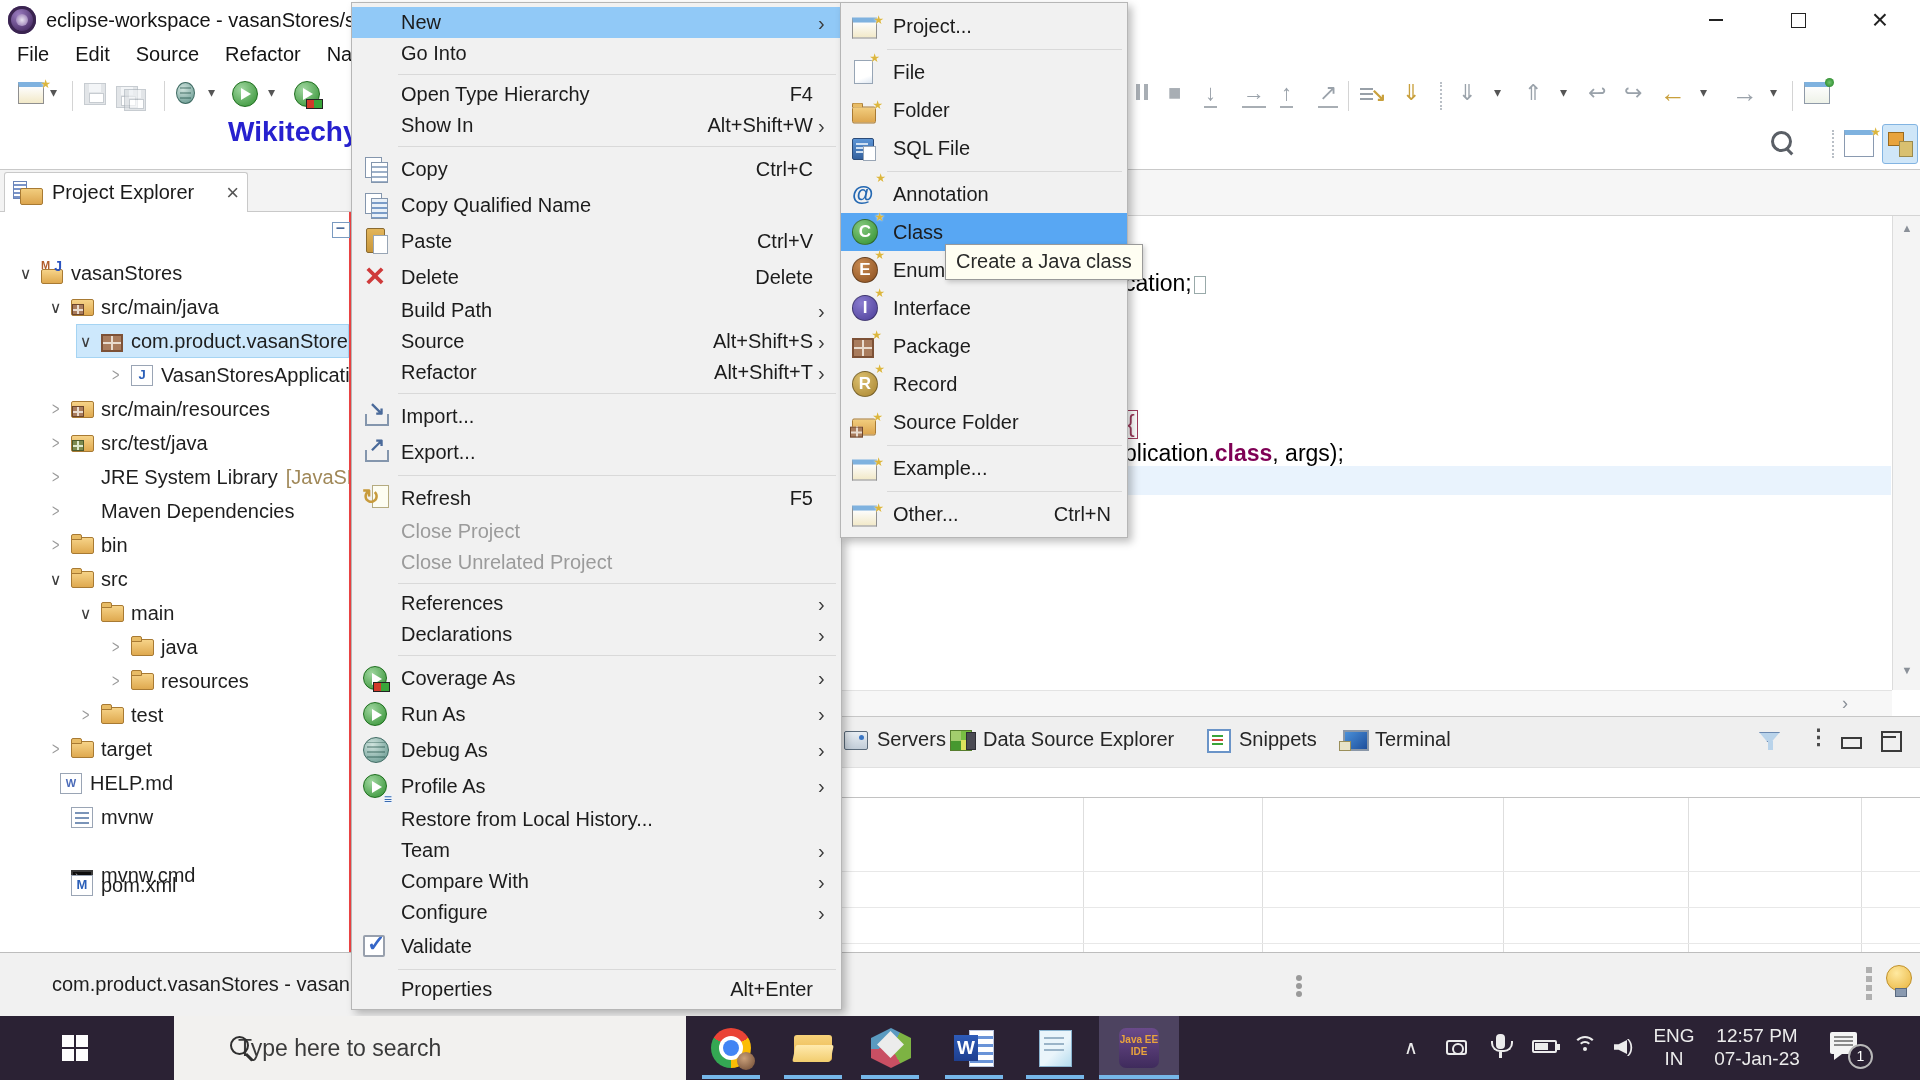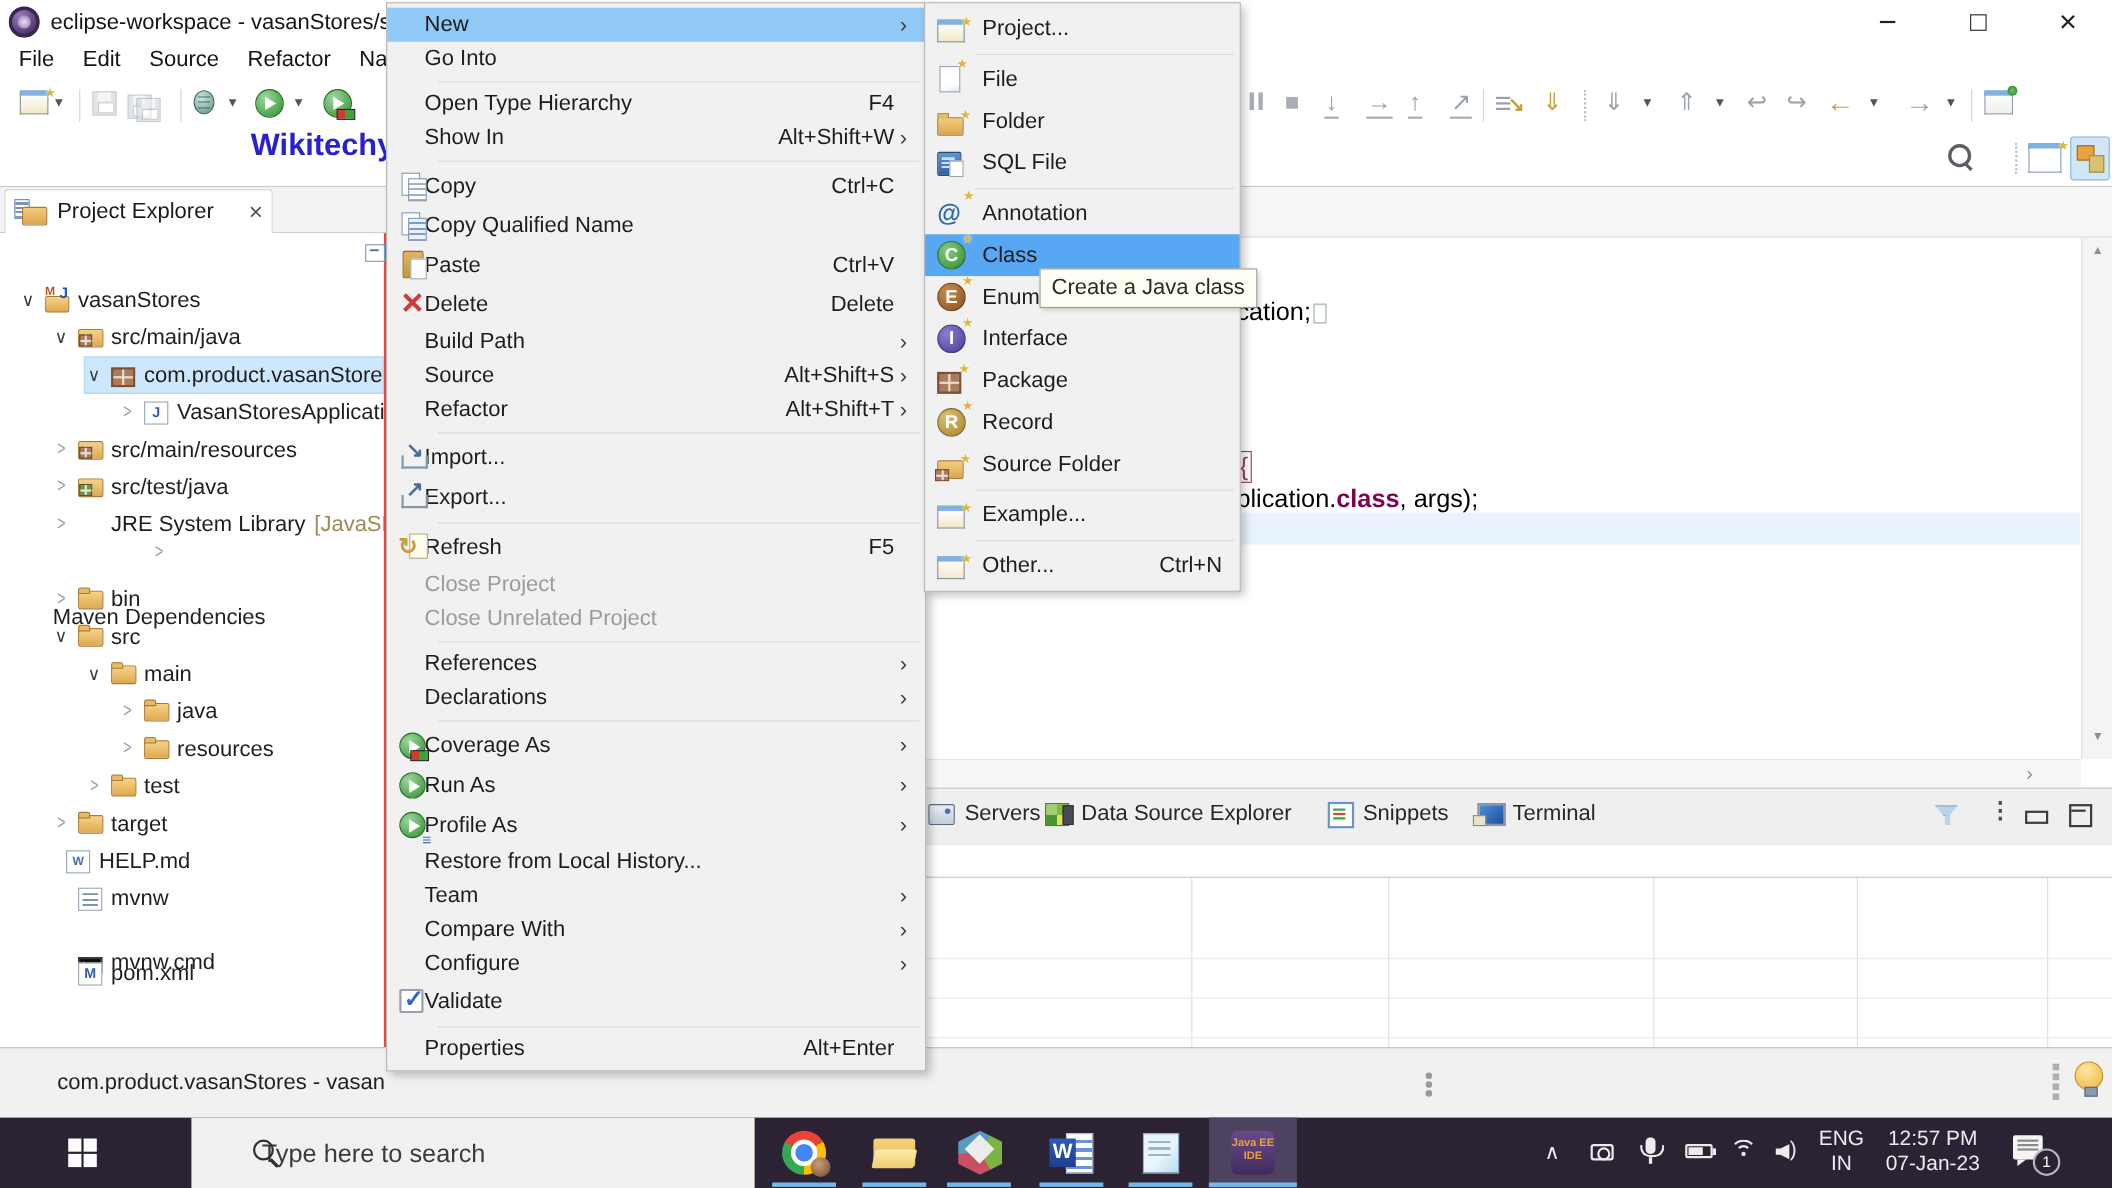--- a/index.html
+++ b/index.html
@@ -190,21 +190,21 @@
 .tr-spk{left:1614px;top:1038px;width:26px;height:18px;z-index:301}
 .tr-spk::before{content:"";position:absolute;left:0;top:2px;width:13px;height:14px;background:#ececec;clip-path:polygon(0 30%,35% 30%,100% 0,100% 100%,35% 70%,0 70%)}
 .tr-spk::after{content:")";position:absolute;left:13px;top:-3px;color:#ececec;font-size:19px}
 .tr-col{position:absolute;display:flex;flex-direction:column;align-items:center;gap:1px;font-size:19px;z-index:301}
 .tr-notif{left:1830px;top:1032px;width:27px;height:22px;background:#f4f4f4;border-radius:2px;z-index:301}
 .tr-notif::before{content:"";position:absolute;left:4px;top:4px;right:4px;height:2px;background:#8a8a8a;box-shadow:0 4px 0 #8a8a8a,0 8px 0 #8a8a8a}
 .tr-notif::after{content:"";position:absolute;left:4px;bottom:-6px;border-top:6px solid #f4f4f4;border-right:8px solid transparent}
 .tr-badge{left:1848px;top:1044px;width:25px;height:25px;border:2px solid #b9b9b9;border-radius:50%;background:#2b2234;color:#fff;font-size:14px;text-align:center;line-height:21px;z-index:302}
 
 .cmenu{left:351px;top:2px;width:491px;background:#f1f1f1;border:1px solid #b6b6b6;box-shadow:4px 4px 8px rgba(0,0,0,.25);padding:4px 0;z-index:100}
-.mi{position:relative;height:31px;display:flex;align-items:center;padding-left:34px}
+.mi{position:relative;height:31px;display:flex;align-items:center;padding-left:49px}
 .mi.ic{height:36px}
 .mico{position:absolute;left:11px;top:50%;transform:translateY(-50%);width:26px;height:26px}
 .mi-label{font-size:20px;color:#1c1c1c;white-space:nowrap}
 .mi-short{position:absolute;right:28px;font-size:20px;color:#1c1c1c}
 .mi-arrow{position:absolute;right:9px;width:14px;color:#3c3c3c;font-size:20px;line-height:20px}
 .mi-arrow.sub::before{content:"›"}
 .mi.hl{background:#91c9f7}
 .mi.dis .mi-label{color:#9b9b9b}
 .msep{height:10px;position:relative}
 .msep::after{content:"";position:absolute;left:46px;right:5px;top:5px;border-top:1px solid #d9d9d9}
@@ -401,21 +401,21 @@
     </div>
     <div class="trow">
       <span class="tc" style="left: 46px;">
         <span class="tw closed"></span>
         <span class="ticon t-lib"></span>
         <span class="tlabel">JRE System Library </span>
         <span class="t-suffix">[JavaSE</span>
       </span>
     </div>
     <div class="trow">
-      <span class="tc" style="left: 46px; flex-direction: column;">
+      <span class="tc" style="left: 46px;">
         <span class="tw closed"></span>
         <span class="ticon t-lib"></span>
         <span class="tlabel">Maven Dependencies</span>
         <span class="t-suffix"></span>
       </span>
     </div>
     <div class="trow">
       <span class="tc" style="left: 46px;">
         <span class="tw closed"></span>
         <span class="ticon t-folder"></span>
@@ -714,20 +714,26 @@
     </div>
     <div class=" mi ic">
       <span class="mico ico-run grun covbar"></span>
       <span class="mi-label">Coverage As</span>
       <span class="mi-short"></span>
       <span class="mi-arrow sub"></span>
     </div>
     <div class=" mi ic">
       <span class="mico ico-run grun"></span>
       <span class="mi-label">Run As</span>
+      <span class="mi-short"></span>
+      <span class="mi-arrow sub"></span>
+    </div>
+    <div class=" mi ic">
+      <span class="mico tb-bug"></span>
+      <span class="mi-label">Debug As</span>
       <span class="mi-short"></span>
       <span class="mi-arrow sub"></span>
     </div>
     <div class=" mi ic">
       <span class="mico ico-run grun profmark"></span>
       <span class="mi-label">Profile As</span>
       <span class="mi-short"></span>
       <span class="mi-arrow sub"></span>
     </div>
     <div class=" mi">

